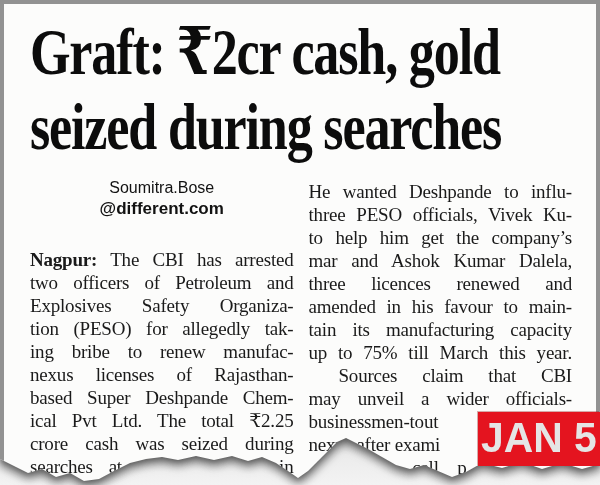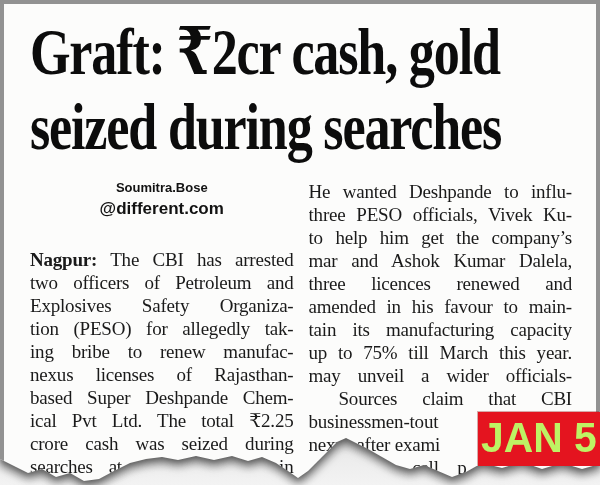--- a/index.html
+++ b/index.html
@@ -37,21 +37,21 @@
     transform: scaleX(0.79); transform-origin: left center;
   }
   .columns { display: flex; gap: 15px; padding: 7px 24px 0 26px; }
   .col { flex: 1 1 0; min-width: 0; }
 
   .byline {
     text-align: center; padding-top: 6px;
     font-family: "Liberation Sans", "DejaVu Sans", sans-serif;
     color: #121212;
   }
-  .byline-author { font-weight: bold; font-size: 13px; line-height: 21px; }
+  .byline-author { font-weight: normal; font-size: 16px; line-height: 21px; }
   .byline-handle { font-weight: bold; font-size: 17px; line-height: 21px; }
 
   .col-left .body-text { margin-top: 29px; }
   .col-right .body-text { margin-top: 9px; }
 
   .line {
     font-size: 19px; line-height: 23px; color: #1a1a1a;
     letter-spacing: -0.2px;
     text-align: justify; text-align-last: justify;
     overflow: hidden; max-height: 23px;
@@ -62,21 +62,21 @@
   .line.noju { text-align-last: left; }
   .line.spaced { padding-left: 50px; word-spacing: 14px; }
   .torn-fragment {
     height: 9px; overflow: hidden; padding-left: 14px;
     font-size: 19px; line-height: 20px; color: #1a1a1a; letter-spacing: 4px;
   }
 
   .date-badge {
     position: absolute; left: 478px; top: 412px; width: 122px; height: 54px;
     display: flex; align-items: center; justify-content: center;
-    color: #bef264; z-index: 10;
+    color: #e5e5e5; z-index: 10;
     font-family: "Liberation Sans", "DejaVu Sans", sans-serif;
     font-weight: bold; font-size: 43px;
     box-shadow: -1px -1px 0 rgba(140,20,20,0.35);
   }
   .date-badge span {
     display: inline-block; transform: scaleX(0.95); transform-origin: center;
     letter-spacing: 0px; padding-bottom: 3px;
   }
 </style>
 </head>
@@ -122,22 +122,22 @@
 
             <div class="line">He wanted Deshpande to influ-</div>
                 <div class="line">three PESO officials, Vivek Ku-</div>
                 <div class="line">to help him get the company’s</div>
                 <div class="line">mar and Ashok Kumar Dalela,</div>
                 <div class="line">three licences renewed and</div>
                 <div class="line">amended in his favour to main-</div>
                 <div class="line">tain its manufacturing capacity</div>
                 <div class="line">up to 75% till March this year.</div>
               </div>
+            <div class="line indent">Sources claim that CBI</div>
             <div class="line">may unveil a wider officials-</div>
-            <div class="line indent">Sources claim that CBI</div>
             <div class="line split">
                 <span>businessmen-tout</span>
                 <span>alleged</span>
               </div>
             <div class="line noju">nexus after exami</div>
             <div class="line noju spaced">nous cell p</div>
           </div>
         </div>
 
       </div>

